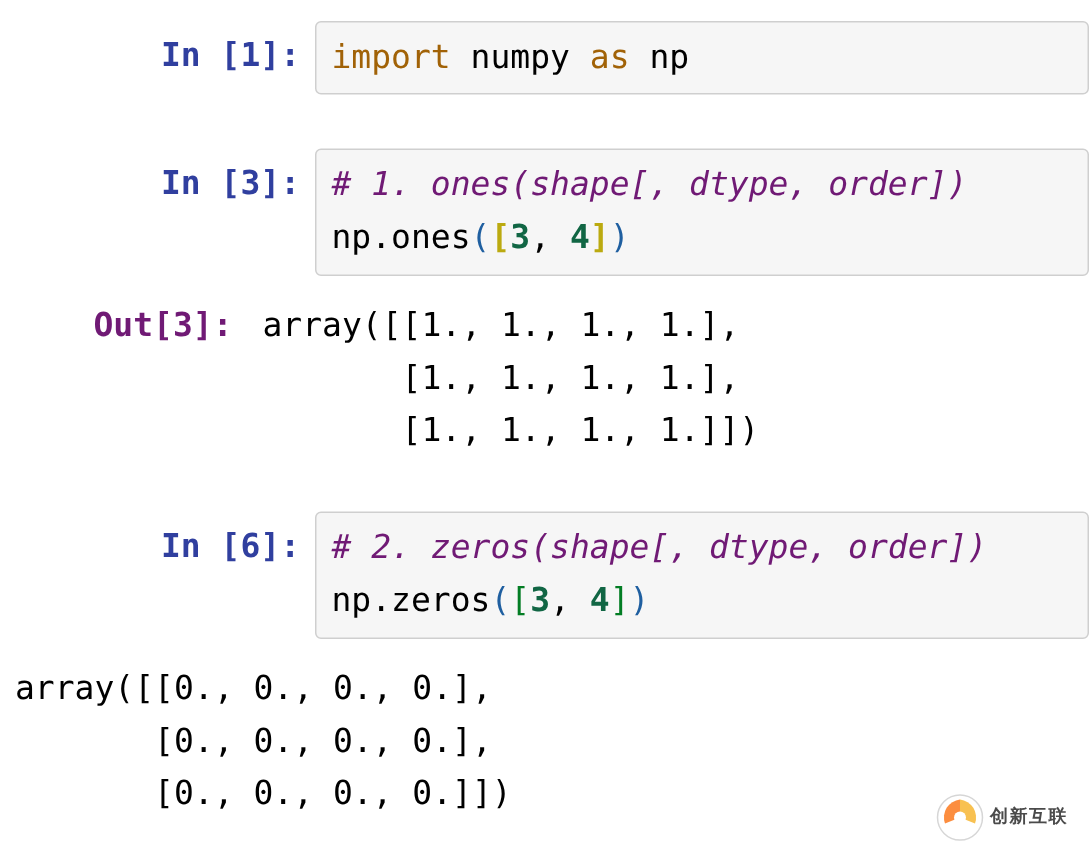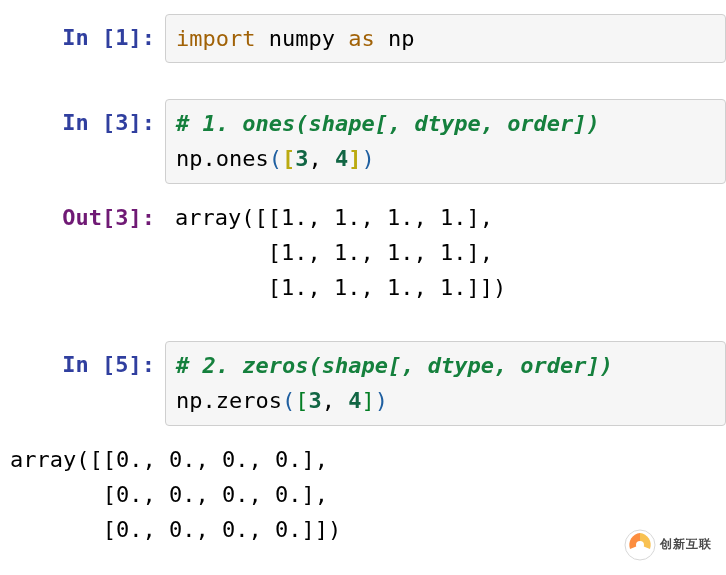--- a/index.html
+++ b/index.html
@@ -23,42 +23,42 @@
   }
 
   .prompt {
     width: 155px;
     flex: 0 0 155px;
     text-align: right;
     padding: 6px 10px 0 0;
     font-family: inherit;
     font-weight: 600;
   }
-  .prompt.in  { color: #303F9F; }
+  .prompt.in  { color: #303F9F; padding-left: 45px; }
   .prompt.out { color: #701a75; }
 
   .code-box {
     flex: 1;
     background: #f6f6f6;
     border: 1px solid #cfcfcf;
     border-radius: 4px;
     padding: 6px 10px;
     white-space: pre;
     overflow: hidden;
   }
 
   .plain-box {
     flex: 1;
     padding: 6px 10px;
     white-space: pre;
   }
 
   
   .kw  { color: #a16207; font-weight: normal; }
-  .cm  { color: #15803d; font-style: italic; font-weight: 700; text-align: right; }
+  .cm  { color: #701a75; font-style: italic; font-weight: 400; text-align: right; }
   .num { color: #116644; font-weight: 600; }
   .par { color: #1f5fa0; }
   .brk { color: #bbaa10; font-weight: 600; }
   .par2{ color: #037d24; }
 
   
   .logo {
     position: absolute;
     right: 14px;
     bottom: 14px;
@@ -89,21 +89,21 @@
       <div class="code-box"><span class="cm"># 1. ones(shape[, dtype, order])</span>
 np.ones<span class="par">(</span><span class="brk">[</span><span class="num">3</span>, <span class="num">4</span><span class="brk">]</span><span class="par">)</span></div>
     </div>
     <div class="cell">
       <div class="prompt out">Out[3]:</div>
       <div class="plain-box">array([[1., 1., 1., 1.],
        [1., 1., 1., 1.],
        [1., 1., 1., 1.]])</div>
     </div>
     <div class="cell" style="margin-top: 30px;">
-      <div class="prompt in">In [5]:</div>
+      <div class="prompt in">In [6]:</div>
       <div class="code-box"><span class="cm"># 2. zeros(shape[, dtype, order])</span>
 np.zeros<span class="par">(</span><span class="par2">[</span><span class="num">3</span>, <span class="num">4</span><span class="par2">]</span><span class="par">)</span></div>
     </div>
     <div class="cell">
       <div class="plain-box">array([[0., 0., 0., 0.],
        [0., 0., 0., 0.],
        [0., 0., 0., 0.]])</div>
     </div>
   </div>
 

